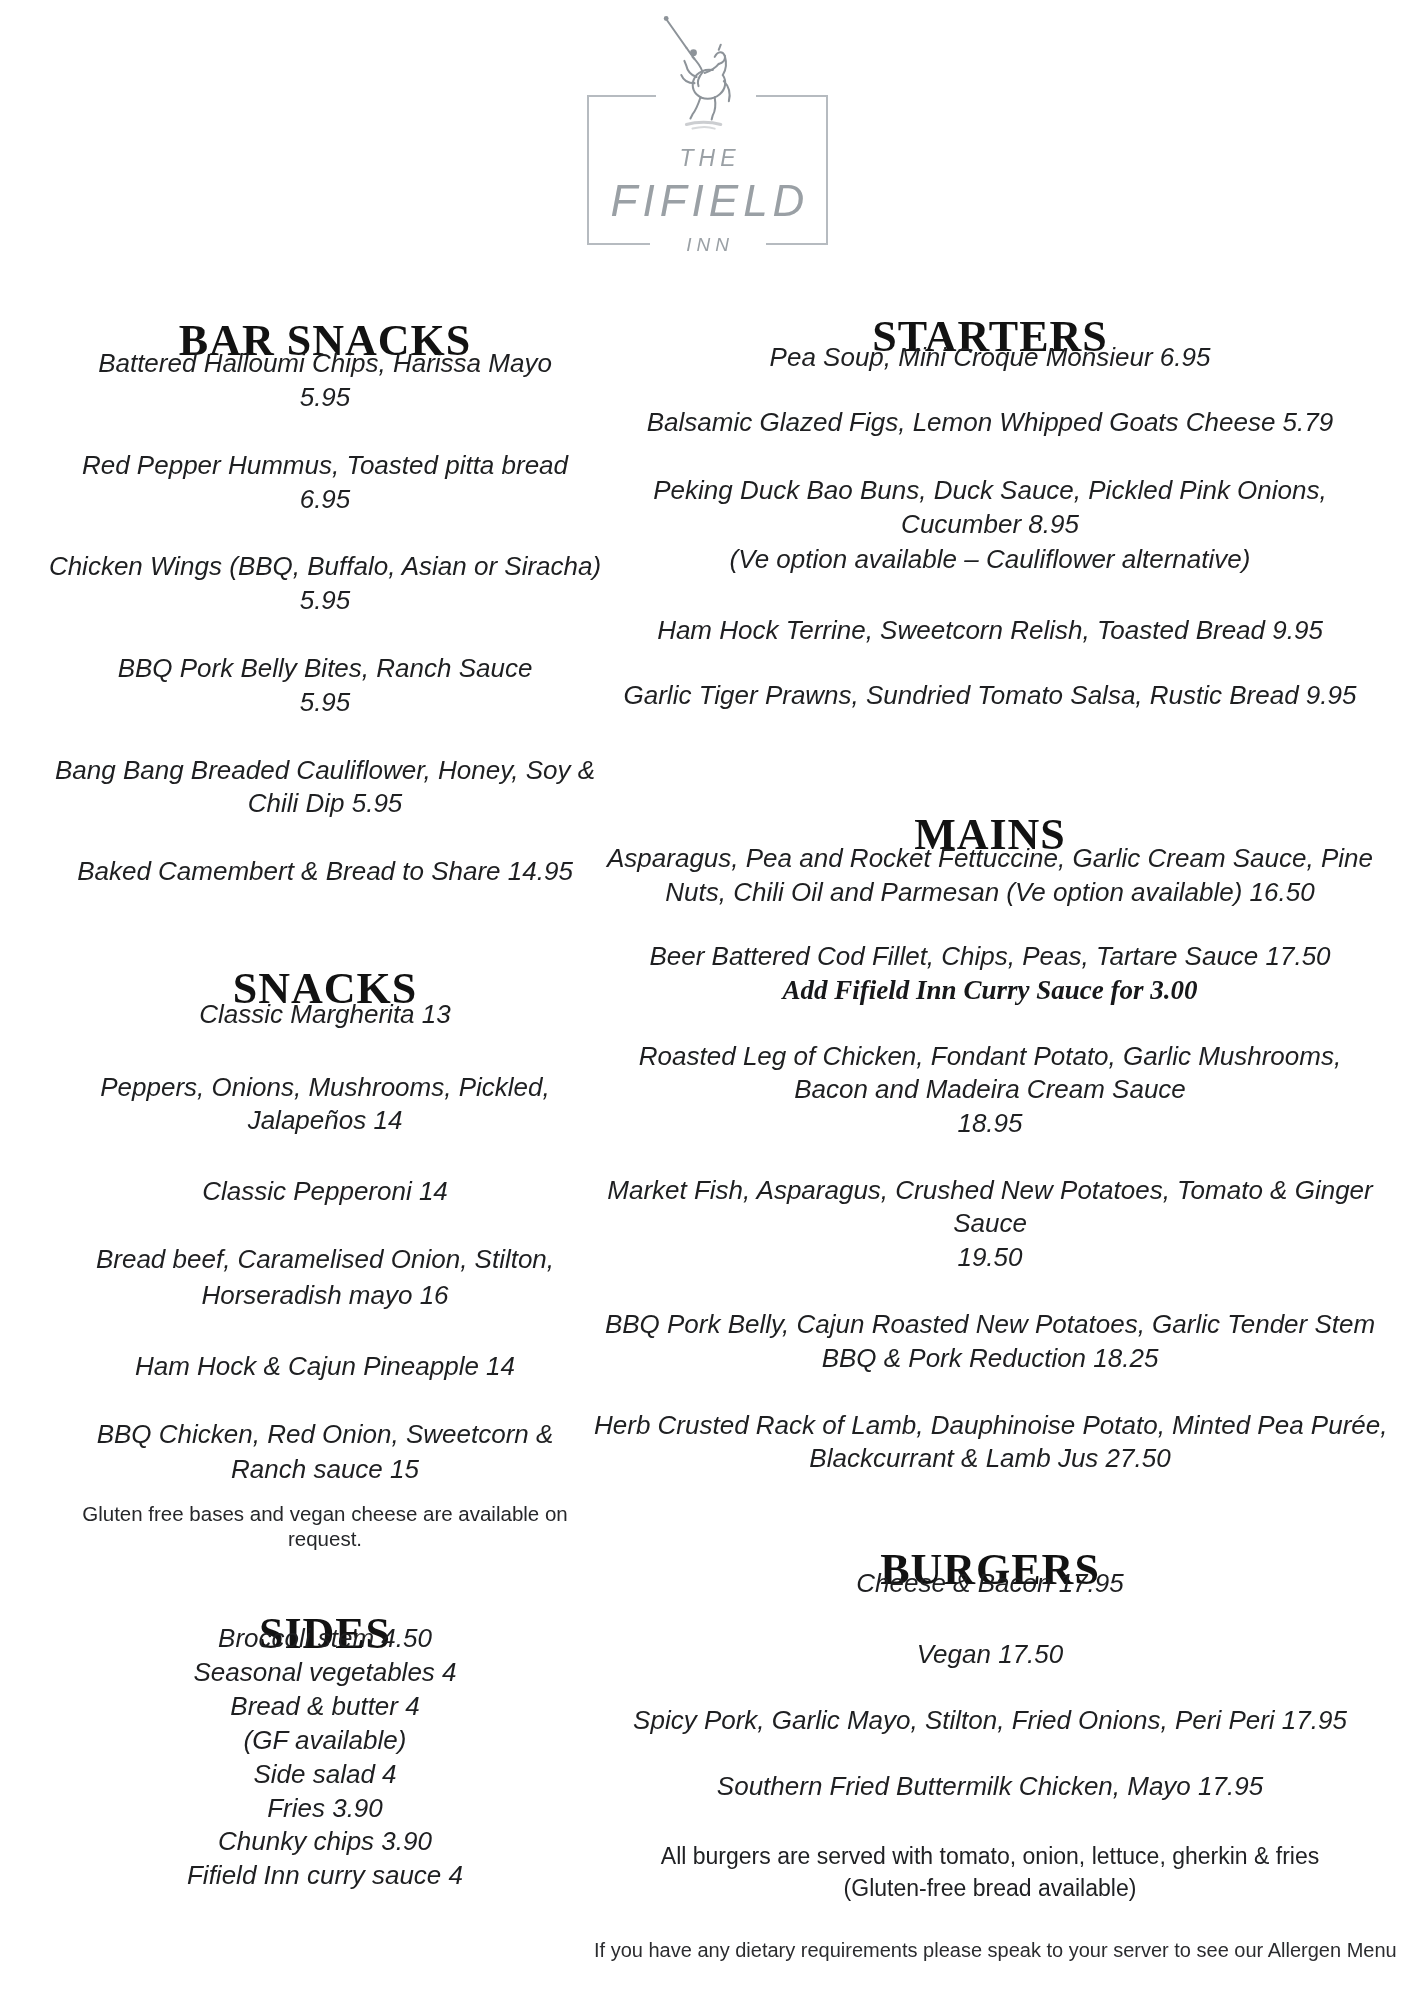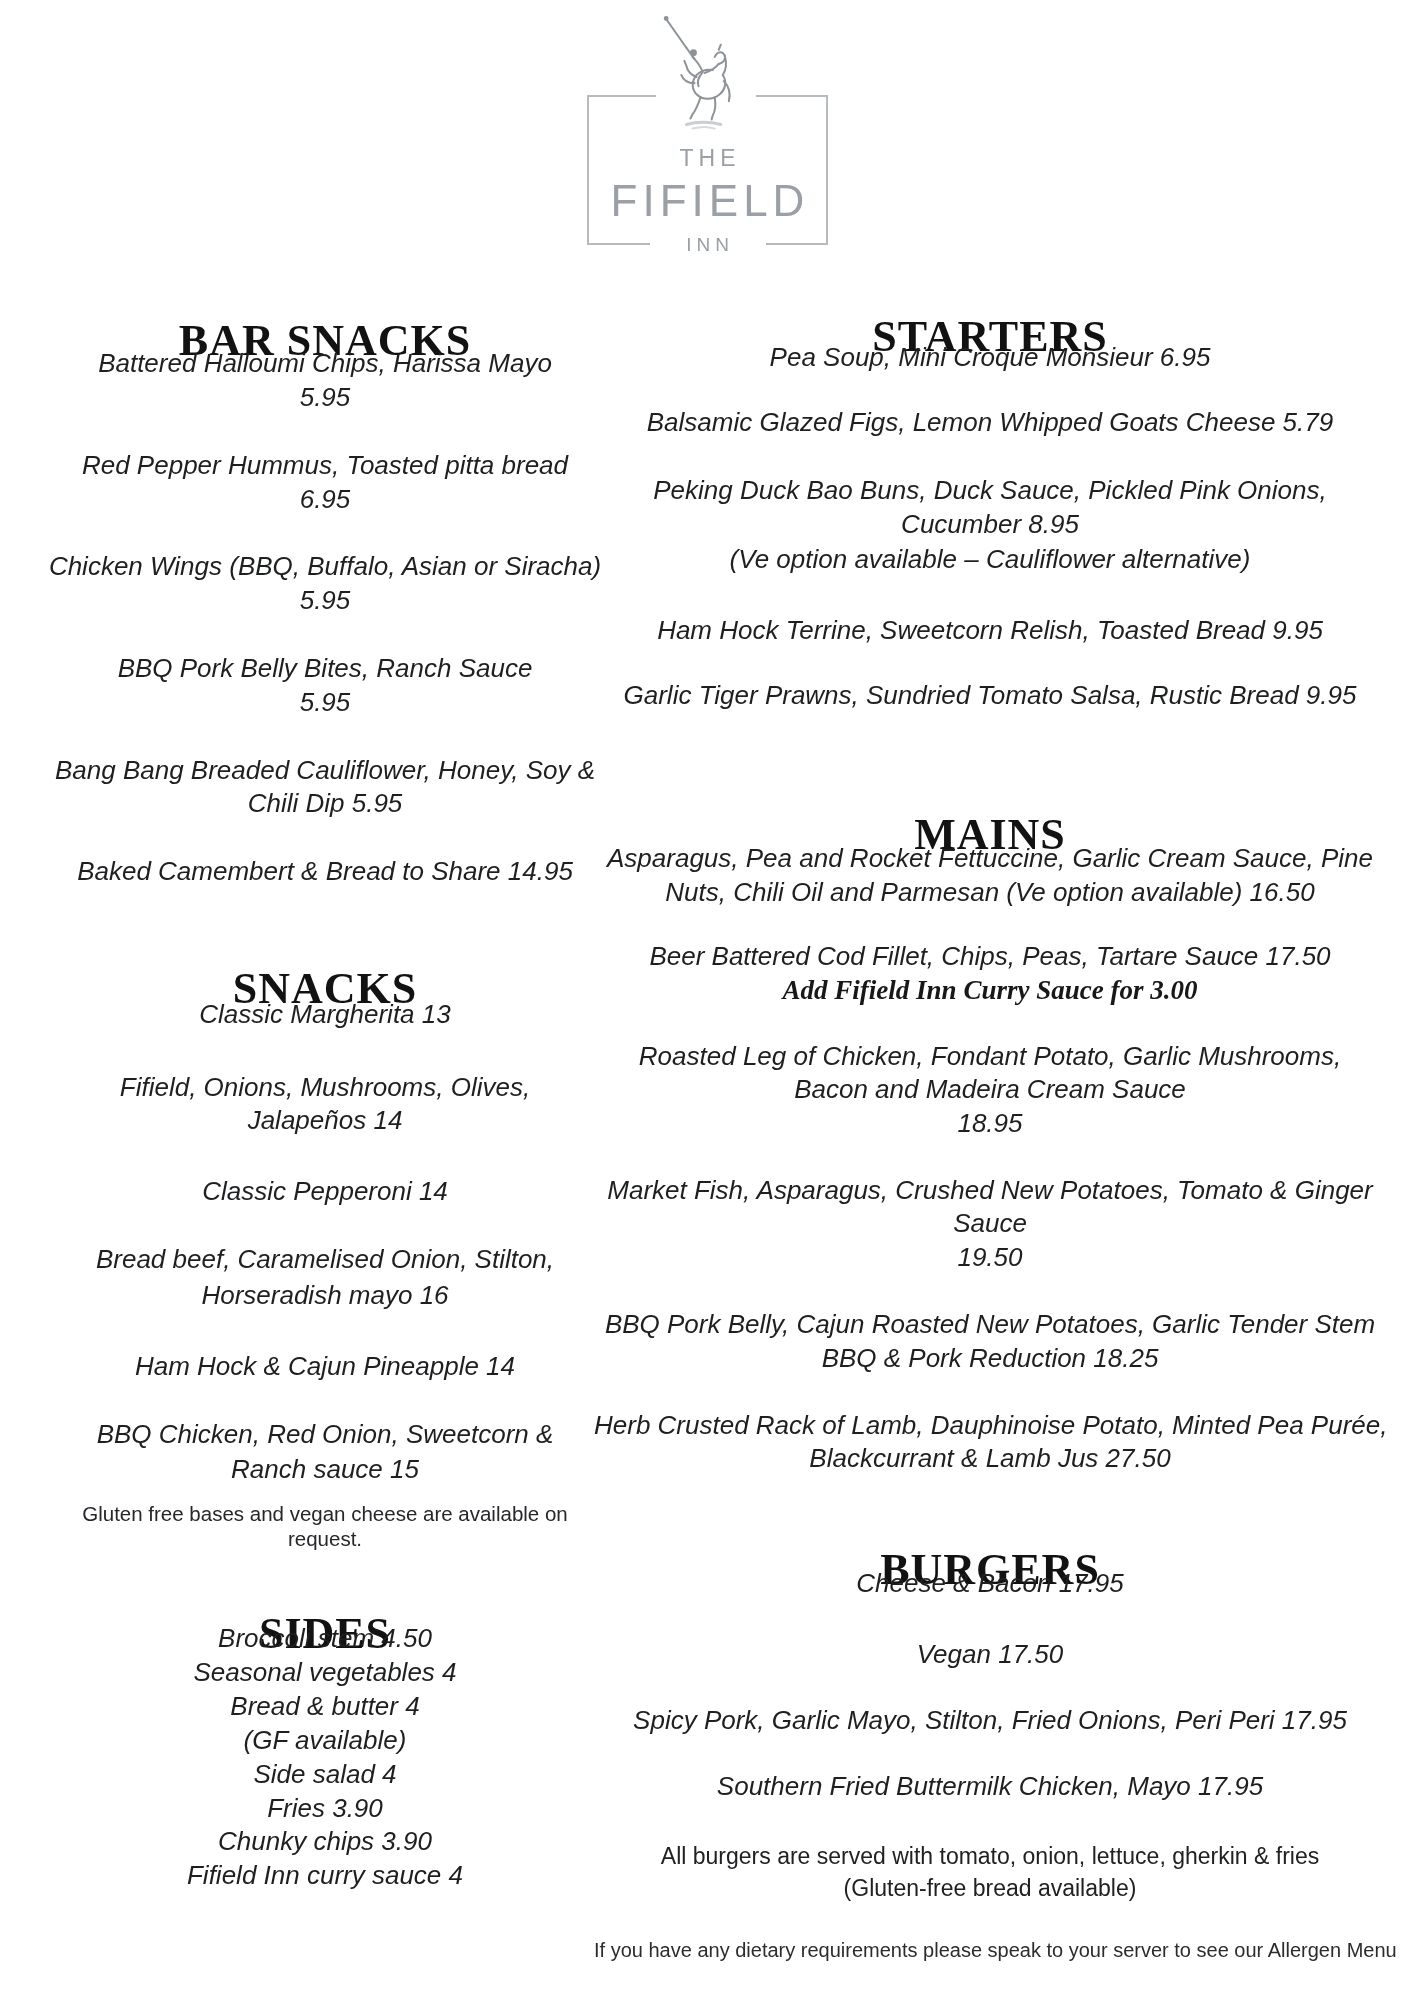--- a/index.html
+++ b/index.html
@@ -42,20 +42,21 @@
     border:2px solid #b6bbc0;box-sizing:border-box;
   }
   .mask{position:absolute;background:#ffffff;}
   .mask-top{left:656px;top:88px;width:100px;height:13px;}
   .mask-bottom{left:650px;top:237px;width:116px;height:15px;}
   .logoline{
     position:absolute;left:587px;width:241px;
     transform:translateY(-50%);
     text-align:center;white-space:nowrap;
     color:#9aa0a5;
+    font-style:italic;
   }
   .logo-the{top:158px;font-size:23px;letter-spacing:5px;text-indent:5px;}
   .logo-name{top:201px;font-size:44px;letter-spacing:5px;text-indent:5px;font-weight:400;}
   .logo-inn{top:245px;font-size:19px;letter-spacing:5px;text-indent:5px;}
   .horse{position:absolute;left:648px;top:10px;}
 </style>
 </head>
 <body>
 
 <header>
@@ -102,21 +103,21 @@
   <div class="ln L body-t" style="top:668px">BBQ Pork Belly Bites, Ranch Sauce</div>
   <div class="ln L body-t" style="top:702px">5.95</div>
   <div class="ln L body-t" style="top:770px">Bang Bang Breaded Cauliflower, Honey, Soy &amp;</div>
   <div class="ln L body-t" style="top:803px">Chili Dip 5.95</div>
   <div class="ln L body-t" style="top:871px">Baked Camembert &amp; Bread to Share 14.95</div>
 </section>
 
 <section>
   <h2 class="ln L heading" style="top:951px">SNACKS</h2>
   <div class="ln L body-t" style="top:1014px">Classic Margherita 13</div>
-  <div class="ln L body-t" style="top:1087px">Fifield, Onions, Mushrooms, Olives,</div>
+  <div class="ln L body-t" style="top:1087px">Peppers, Onions, Mushrooms, Pickled,</div>
   <div class="ln L body-t" style="top:1120px">Jalapeños 14</div>
   <div class="ln L body-t" style="top:1191px">Classic Pepperoni 14</div>
   <div class="ln L body-t" style="top:1259px">Bread beef, Caramelised Onion, Stilton,</div>
   <div class="ln L body-t" style="top:1295px">Horseradish mayo 16</div>
   <div class="ln L body-t" style="top:1366px">Ham Hock &amp; Cajun Pineapple 14</div>
   <div class="ln L body-t" style="top:1434px">BBQ Chicken, Red Onion, Sweetcorn &amp;</div>
   <div class="ln L body-t" style="top:1469px">Ranch sauce 15</div>
   <div class="ln L small-t" style="top:1514px">Gluten free bases and vegan cheese are available on</div>
   <div class="ln L small-t" style="top:1539px">request.</div>
 </section>

